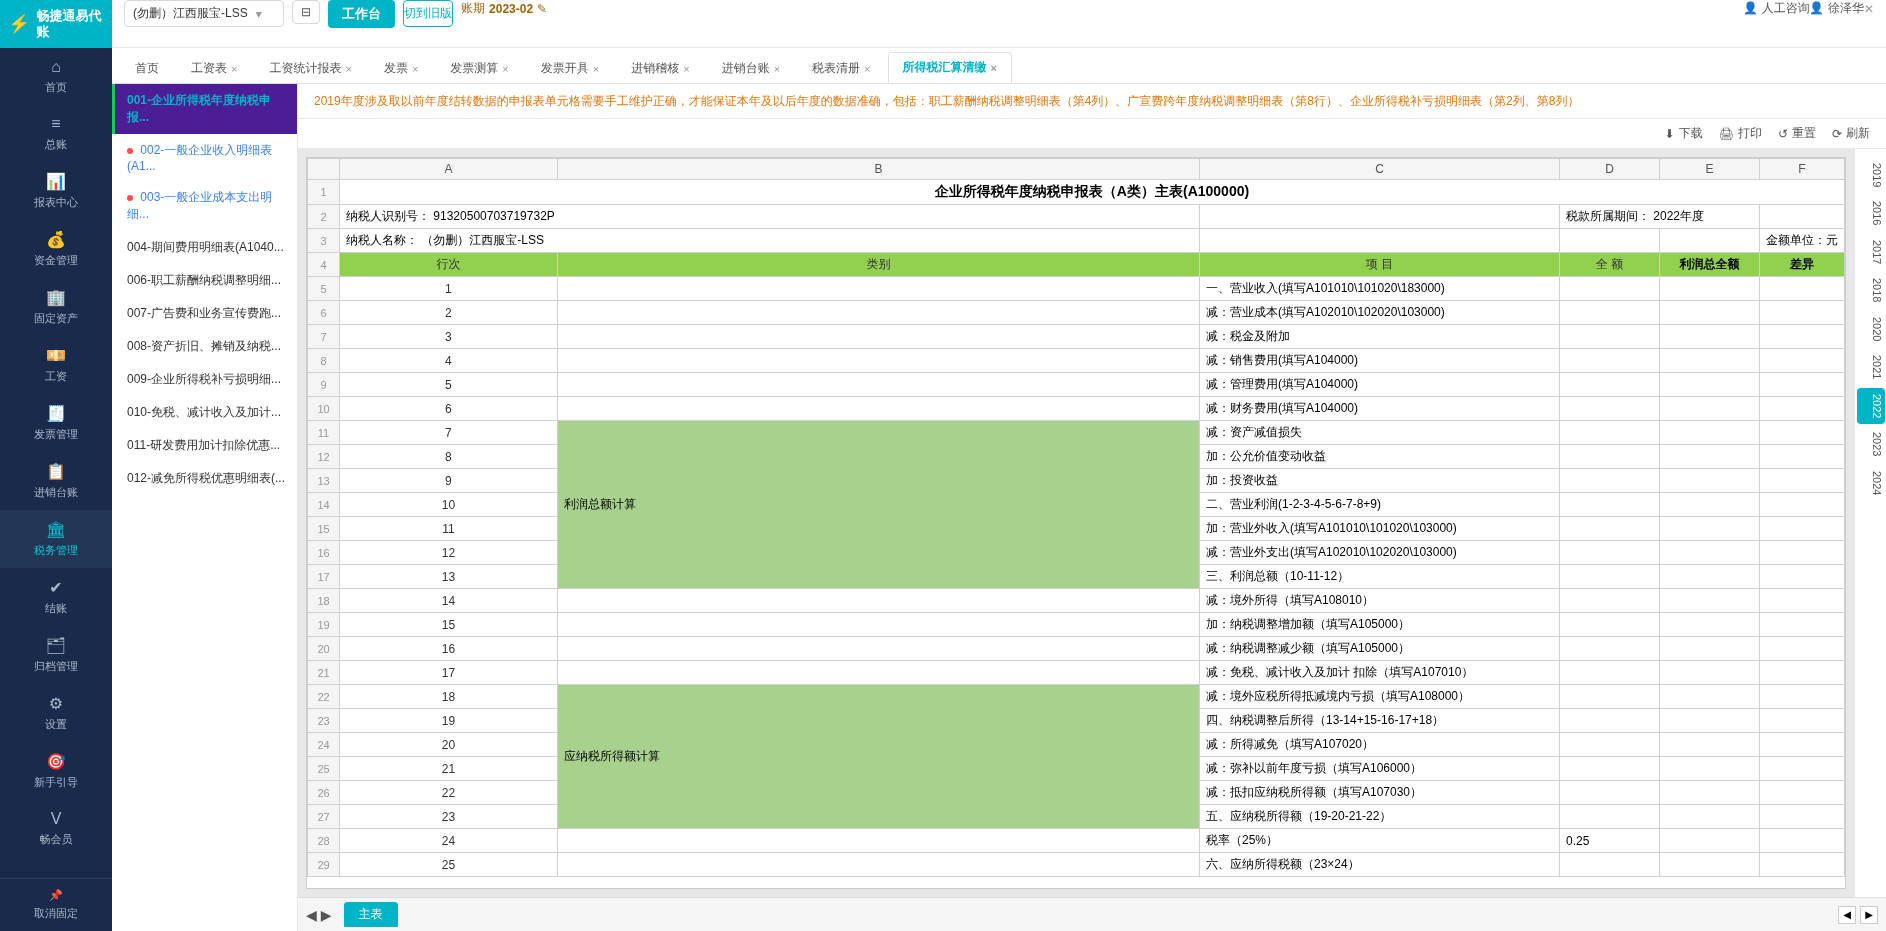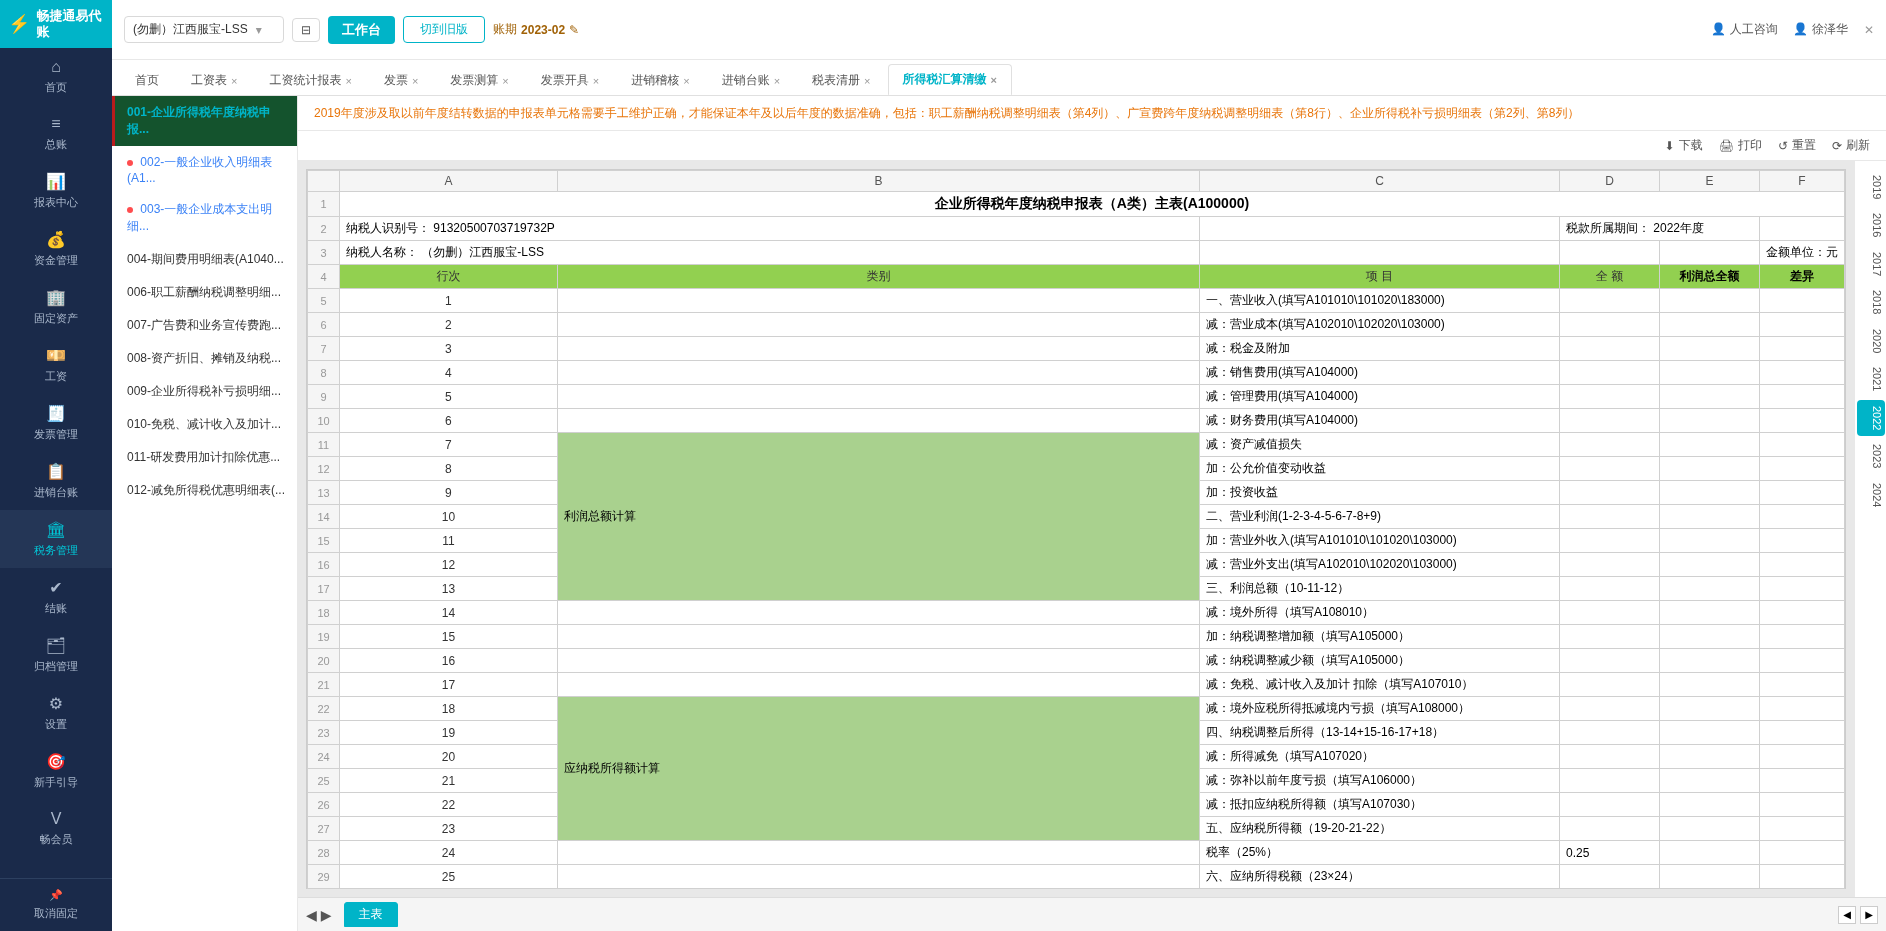--- a/index.html
+++ b/index.html
@@ -12,42 +12,42 @@
     .sidebar-nav { flex: 1; overflow-y: auto; }
     .sidebar-item { display: flex; flex-direction: column; align-items: center; padding: 10px 4px; color: #aab8cc; cursor: pointer; font-size: 11px; gap: 4px; }
     .sidebar-item.active { background: #243656; color: #00c8d8; }
     .sidebar-item .icon { font-size: 16px; }
     .sidebar-footer { padding: 10px 4px; display: flex; flex-direction: column; align-items: center; gap: 4px; color: #aab8cc; font-size: 11px; cursor: pointer; border-top: 1px solid #2d4060; }
 
     
     .main-area { flex: 1; display: flex; flex-direction: column; overflow: hidden; }
 
     
-    .topbar { background: #fff; height: 60px; display: flex; align-items: center; padding: 0 12px; gap: 8px; border-bottom: 1px solid #e8e8e8; flex-shrink: 0; }
+    .topbar { background: #fff; height: 48px; display: flex; align-items: flex-start; padding: 0 12px; gap: 8px; border-bottom: 1px solid #e8e8e8; flex-shrink: 0; }
     .company-selector { display: flex; align-items: center; gap: 4px; border: 1px solid #d9d9d9; border-radius: 4px; padding: 4px 8px; cursor: pointer; font-size: 12px; color: #333; min-width: 160px; }
     .company-selector .arrow { color: #999; margin-left: 4px; }
     .icon-btn { border: 1px solid #d9d9d9; border-radius: 4px; padding: 4px 8px; cursor: pointer; background: #fff; font-size: 12px; color: #555; display: flex; align-items: center; }
     .workbench-btn { background: #00b4c8; color: #fff; border: none; border-radius: 4px; padding: 5px 14px; cursor: pointer; font-size: 13px; font-weight: bold; }
-    .switch-btn { border: 1px solid #00b4c8; color: #00b4c8; border-radius: 4px; padding: 4px 16px; cursor: pointer; background: #fff; font-size: 12px; }
+    .switch-btn { border: 1px solid #00b4c8; color: #00b4c8; border-radius: 4px; padding: 4px 0; cursor: pointer; background: #fff; font-size: 12px; }
     .period-label { font-size: 12px; color: #a16207; display: flex; align-items: center; gap: 4px; }
-    .topbar-right { margin-left: auto; display: flex; align-items: center; gap: 16px; font-size: 12px; color: #555; }
+    .topbar-right { margin-left: auto; display: flex; align-items: center; font-size: 12px; color: #555; }
 
     
     .tabbar { background: #fff; height: 36px; display: flex; align-items: flex-end; padding: 0 8px; border-bottom: 1px solid #e0e0e0; flex-shrink: 0; gap: 2px; overflow-x: auto; }
     .tab { padding: 6px 14px; font-size: 12px; color: #555; cursor: pointer; border-top-left-radius: 4px; border-top-right-radius: 4px; display: flex; align-items: center; gap: 4px; white-space: nowrap; border: 1px solid transparent; border-bottom: none; }
     .tab.active { background: #fff; border-color: #e0e0e0; color: #00b4c8; font-weight: bold; border-bottom: 2px solid #fff; margin-bottom: -1px; }
     .tab .close { color: #999; font-size: 11px; }
 
     
     .content { flex: 1; display: flex; overflow: hidden; }
 
     
     .sub-menu { width: 186px; background: #fff; border-right: 1px solid #e8e8e8; overflow-y: auto; flex-shrink: 0; }
     .sub-menu-item { padding: 8px 12px; font-size: 12px; color: #333; cursor: pointer; border-left: 3px solid transparent; }
-    .sub-menu-item.active { background: #14532d; color: #00b4c8; border-left: 3px solid #b91c1c; font-weight: bold; }
+    .sub-menu-item.active { background: #4c1d95; color: #00b4c8; border-left: 3px solid #22c55e; font-weight: bold; }
     .sub-menu-item.has-error { color: #3b82f6; }
     .sub-menu-item .dot { width: 6px; height: 6px; border-radius: 50%; display: inline-block; margin-right: 4px; vertical-align: middle; }
     .dot-red { background: #ff4d4f; }
 
     
     .right-panel { flex: 1; display: flex; flex-direction: column; overflow: hidden; background: #14b8a6; }
 
     
     .warning-banner { background: #fff; padding: 8px 16px; font-size: 12px; color: #e8750a; border-bottom: 1px solid #e8e8e8; flex-shrink: 0; line-height: 1.5; }
 

